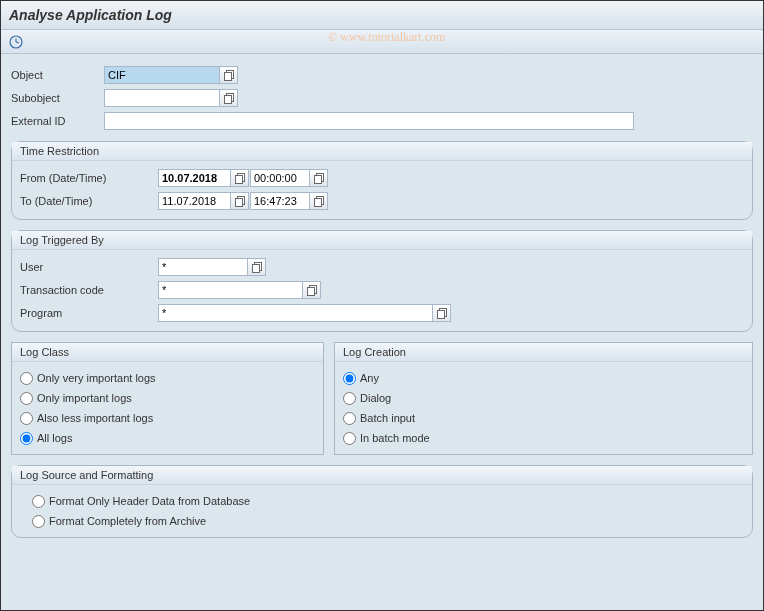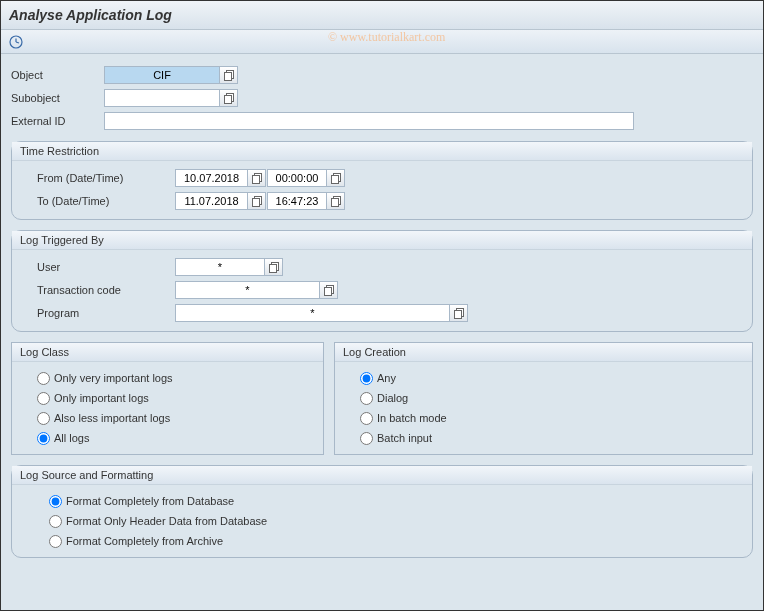--- a/index.html
+++ b/index.html
@@ -61,21 +61,20 @@
       font-size: 11px;
       color: #333;
     }
     .input-field {
       border: 1px solid #a8b8c8;
       background: #fff;
       height: 18px;
       padding: 1px 3px;
       font-size: 11px;
       font-family: Arial, sans-serif;
-      text-align: center;
     }
     .input-highlighted {
       background: #b8d8f0;
     }
     .value-help-btn {
       width: 18px;
       height: 18px;
       background: linear-gradient(to bottom, #fff 0%, #e0e6ec 100%);
       border: 1px solid #a8b8c8;
       border-left: none;
@@ -117,21 +116,20 @@
     }
     .groupbox-title {
       background: linear-gradient(to bottom, #f2f6fa 0%, #dae4ee 100%);
       padding: 3px 8px;
       font-size: 11px;
       color: #333;
       border-bottom: 1px solid #c8d4de;
     }
     .groupbox-content {
       padding: 6px 8px;
-      margin-left: 17px;
     }
     .groupbox-row {
       display: flex;
       gap: 10px;
       margin-top: 10px;
     }
     .groupbox-half {
       flex: 1;
       border: 1px solid #a8b8c8;
       background: #dce6ed;
@@ -205,21 +203,21 @@
   <div class="field-row">
     <div class="field-label">External ID</div>
     <input class="input-field" style="width: 530px;" value="">
   </div>
 
   <div class="groupbox">
     <div class="groupbox-title">Time Restriction</div>
     <div class="groupbox-content">
       <div class="field-row">
         <div class="field-label-wide">From (Date/Time)</div>
-        <input class="input-field" style="width: 73px;" value="10.07.2018">
+        <input class="input-field" style="width: 73px; font-weight: bold;" value="10.07.2018">
         <div class="value-help-btn">
             <div class="value-help-icon"></div>
           </div>
         <input class="input-field" style="width: 60px; margin-left: 1px;" value="00:00:00">
         <div class="value-help-btn">
             <div class="value-help-icon"></div>
           </div>
       </div>
       <div class="field-row">
         <div class="field-label-wide">To (Date/Time)</div>
@@ -291,38 +289,34 @@
         <div class="radio-row">
           <input type="radio" name="logcreation" checked="" style="">
           <label>Any</label>
         </div>
         <div class="radio-row">
           <input type="radio" name="logcreation" style="">
           <label>Dialog</label>
         </div>
         <div class="radio-row">
           <input type="radio" name="logcreation" style="">
+          <label>Batch input</label>
+        </div>
+        <div class="radio-row">
+          <input type="radio" name="logcreation" style="">
           <label>In batch mode</label>
-        </div>
-        <div class="radio-row">
-          <input type="radio" name="logcreation" style="">
-          <label>Batch input</label>
         </div>
       </div>
     </div>
   </div>
 
   <div class="groupbox">
     <div class="groupbox-title">Log Source and Formatting</div>
     <div class="groupbox-content" style="padding-left:20px">
       <div class="radio-row">
-        <input type="radio" name="logsource" checked="" style="">
-        <label>Format Completely from Database</label>
-      </div>
-      <div class="radio-row">
         <input type="radio" name="logsource" style="">
         <label>Format Only Header Data from Database</label>
       </div>
       <div class="radio-row">
         <input type="radio" name="logsource" style="">
         <label>Format Completely from Archive</label>
       </div>
     </div>
   </div>
 

